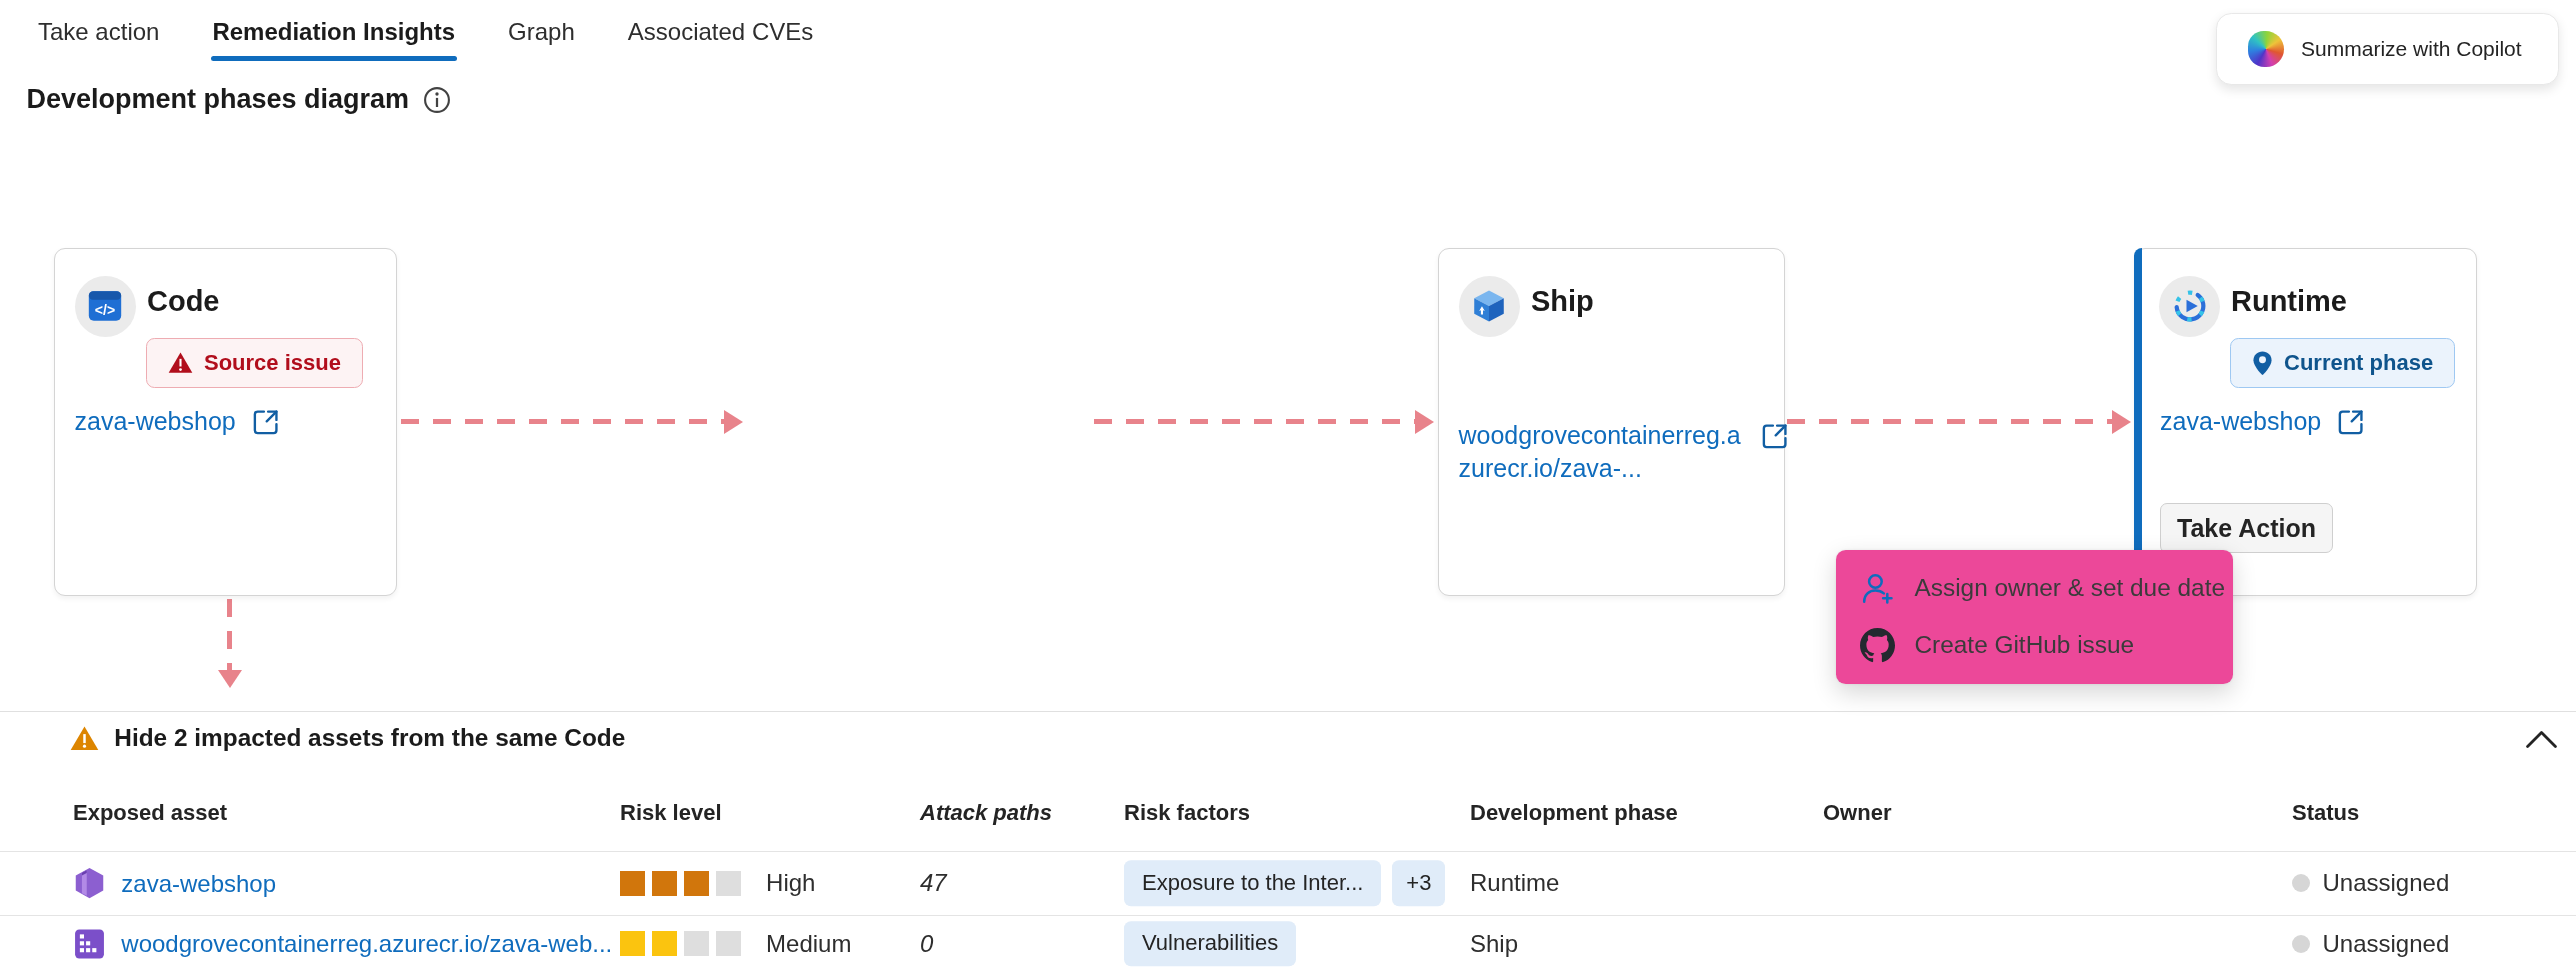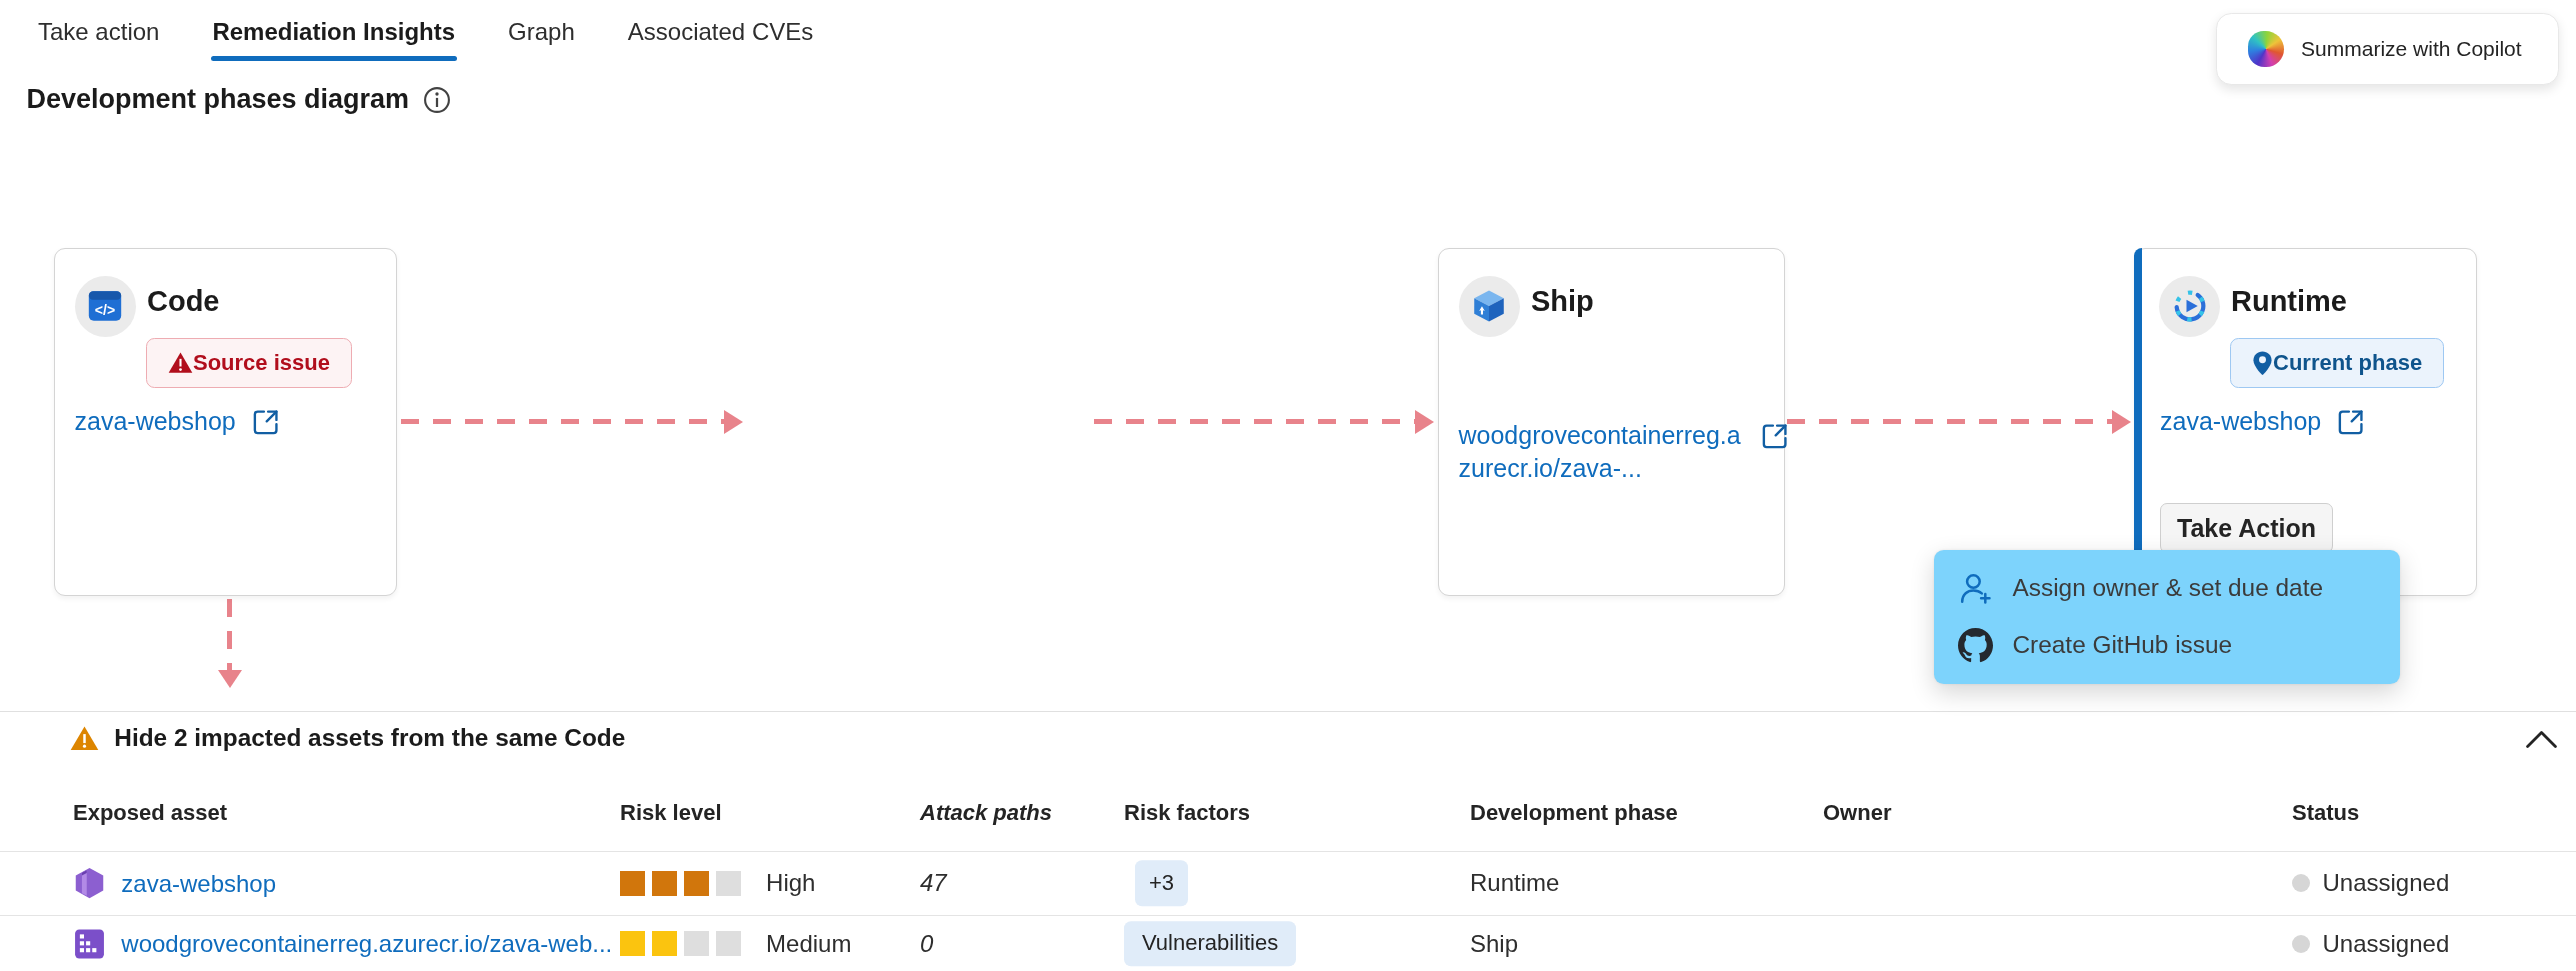--- a/index.html
+++ b/index.html
@@ -24,21 +24,21 @@
   .page-heading { position:absolute; left:26.5px; top:84px; display:flex; align-items:center; gap:14px; }
   .page-heading h1 { font-size:27px; font-weight:700; color:#1b1b1b; }
   .info-icon { width:28px; height:28px; }
 
   
   .card { position:absolute; top:248px; height:348px; background:#fff; border:1.4px solid #d4d4d4; border-radius:11px;
     box-shadow:0 2.1px 5.6px rgba(0,0,0,.05); }
   .card-icon-circle { position:absolute; left:19.5px; top:26.5px; width:61px; height:61px; border-radius:50%; background:#ebebeb;
     display:flex; align-items:center; justify-content:center; }
   .card-title { position:absolute; left:92px; top:36px; font-size:29px; font-weight:700; color:#1b1b1b; }
-  .badge { position:absolute; left:91px; top:89px; height:50px; display:flex; align-items:center; 
+  .badge { position:absolute; left:91px; top:89px; height:50px; display:flex; align-items:center; gap:11px;
     padding:0 21px; border-radius:8.4px; font-size:22px; font-weight:700; white-space:nowrap; }
   .badge.danger { background:#fdf3f4; border:1.4px solid #eeacb2; color:#b10e1c; }
   .badge.current { background:#ebf3fc; border:1.4px solid #9ec8f2; color:#0f548c; }
   .card-link-row { position:absolute; left:19.5px; top:156px; display:flex; align-items:flex-start; gap:14px; }
   .card-link { font-size:25px; color:#0f6cbd; line-height:33px; cursor:pointer; }
   .card-link.wrap { width:286px; word-break:break-all; }
   .ext-icon { width:32px; height:32px; flex:0 0 auto; margin-top:1.4px; }
   .empty-text { position:absolute; left:21px; top:159px; font-size:26px; color:#2e2e2e; }
   .current-edge { position:absolute; left:-1.4px; top:-1.4px; bottom:-1.4px; width:8.4px; background:#0f6cbd; border-radius:11px 0 0 11px; }
   .take-action-btn { position:absolute; left:25px; top:254px; width:173px; height:50px; background:#f5f5f5; border:1.4px solid #cfcfcf;
@@ -46,21 +46,21 @@
 
   
   .dash-h { position:absolute; height:4.9px; top:419px;
     background:repeating-linear-gradient(90deg, #e8838b 0 18px, transparent 18px 32px); }
   .head-r { position:absolute; top:410px; width:0; height:0; border-left:19.5px solid #e8838b; border-top:12px solid transparent; border-bottom:12px solid transparent; }
   .dash-v { position:absolute; left:227px; top:599px; width:4.9px; height:71px;
     background:repeating-linear-gradient(180deg, #e8838b 0 18px, transparent 18px 32px); }
   .head-d { position:absolute; left:218px; top:670px; width:0; height:0; border-top:18px solid #e8838b; border-left:12px solid transparent; border-right:12px solid transparent; }
 
   
-  .action-menu { position:absolute; left:1934px; top:550px; width:466px; height:134px; background:#7dd3fc; border-radius:9.8px;
+  .action-menu { position:absolute; left:1836px; top:550px; width:397px; height:134px; background:#ec4899; border-radius:9.8px;
     box-shadow:0 8.4px 24px rgba(0,0,0,.16), 0 0 2.8px rgba(0,0,0,.08); padding:9.8px 0; z-index:5; }
   .menu-item { height:57px; display:flex; align-items:center; gap:19.5px; padding:0 24px; cursor:pointer; }
   .menu-item .mi-label { font-size:24.4px; color:#3b3b3b; white-space:nowrap; }
   .menu-icon { width:35px; height:35px; flex:0 0 auto; }
 
   
   .section-divider { position:absolute; left:0; right:0; top:711px; height:1.4px; background:#e0e0e0; }
   .impacted-header { position:absolute; left:70px; top:724px; display:flex; align-items:center; gap:15.3px; }
   .impacted-header .hd { font-size:24.4px; font-weight:700; color:#1b1b1b; }
   .chevron-up { position:absolute; right:15.3px; top:724px; width:39px; height:31px; cursor:pointer; }
@@ -251,20 +251,21 @@
       <span class="risk-bars risk-high" data-filled="3">
         <span class="bar"></span>
           <span class="bar"></span>
           <span class="bar"></span>
           <span class="bar"></span>
       </span>
       <span>High</span>
     </div>
     <div class="cell col-2">47</div>
     <div class="cell col-3">
+      <span class="chip">Exposure to the Inter...</span>
       <span class="chip more">+3</span>
     </div>
     <div class="cell col-4">Runtime</div>
     <div class="cell col-5"></div>
     <div class="cell col-6">
       <span class="status-dot"></span>
       <span>Unassigned</span>
     </div>
   </div>
 

